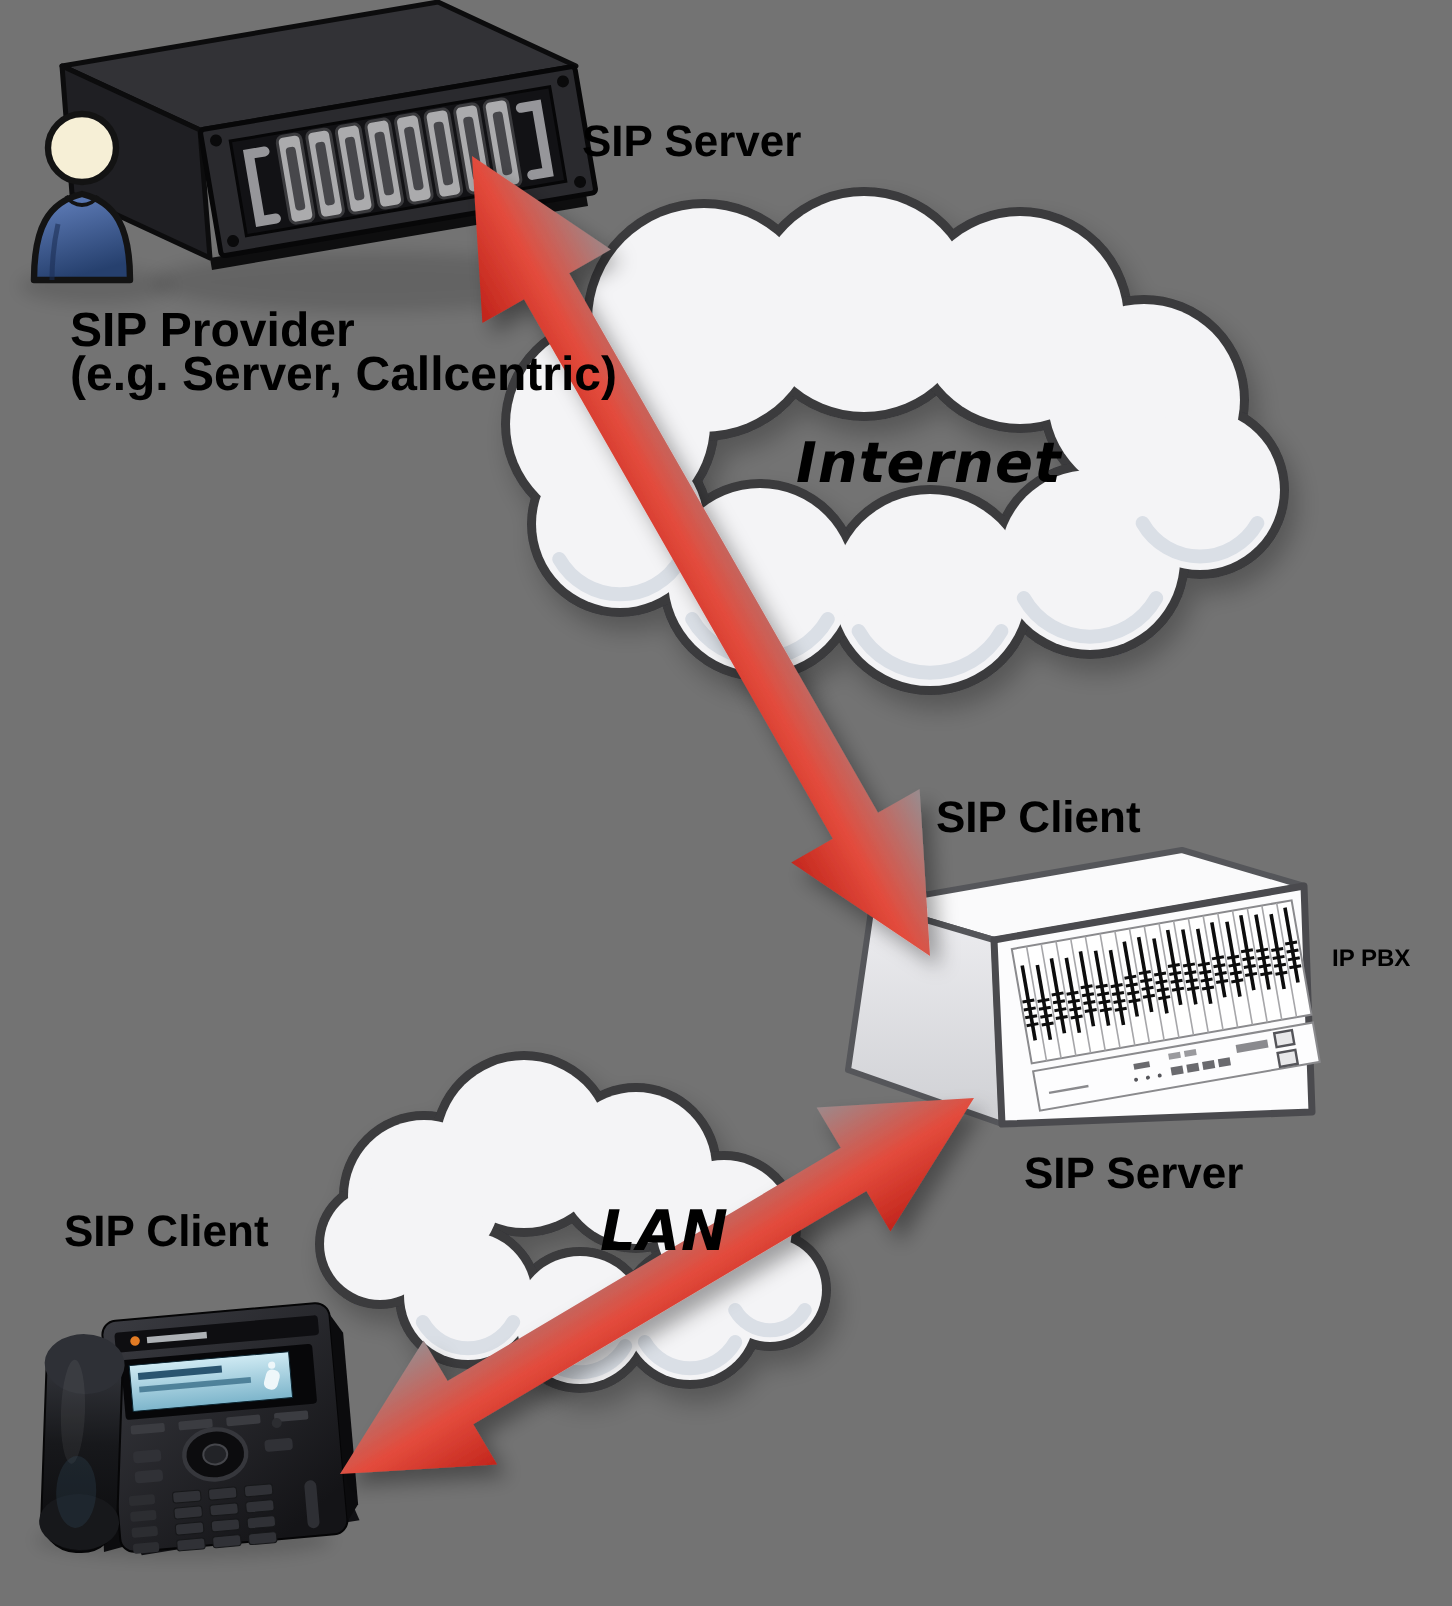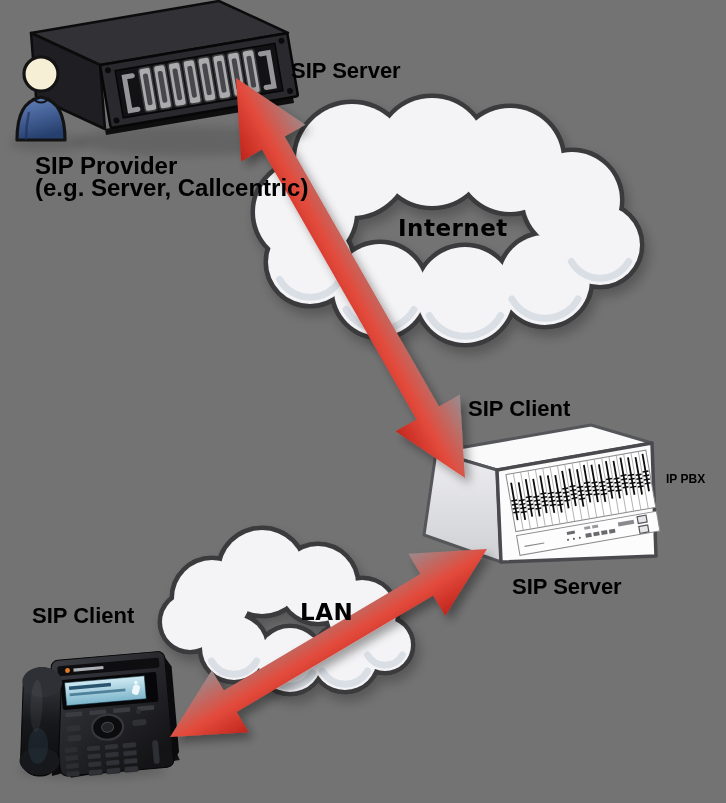--- a/index.html
+++ b/index.html
@@ -2,21 +2,21 @@
 <html><head>
 <meta charset="utf-8">
 <style>
   html,body{margin:0;padding:0;background:#fff;}
   .stage{position:relative;width:726px;height:803px;background:#737373;overflow:hidden;
          font-family:"Liberation Sans",sans-serif;}
   .stage svg{position:absolute;left:0;top:0;z-index:1;}
   .lbl{position:absolute;z-index:2;font-weight:bold;color:#000;white-space:nowrap;
        font-family:"Liberation Sans",sans-serif;}
   .lbl-big{font-size:22px;}
-  .lbl-cloud{font-size:23px;font-family:"DejaVu Sans",sans-serif;letter-spacing:0.5px;}
+  .lbl-cloud{font-size:28px;font-family:"DejaVu Sans",sans-serif;letter-spacing:0.5px;font-style:italic;}
   .lbl-small{font-size:24px;}
   .lbl-tiny{font-size:12px;}
 </style>
 </head>
 <body>
 
 <div class="stage">
 
 <svg width="726" height="803" viewBox="0 0 726 803">
   <defs>

